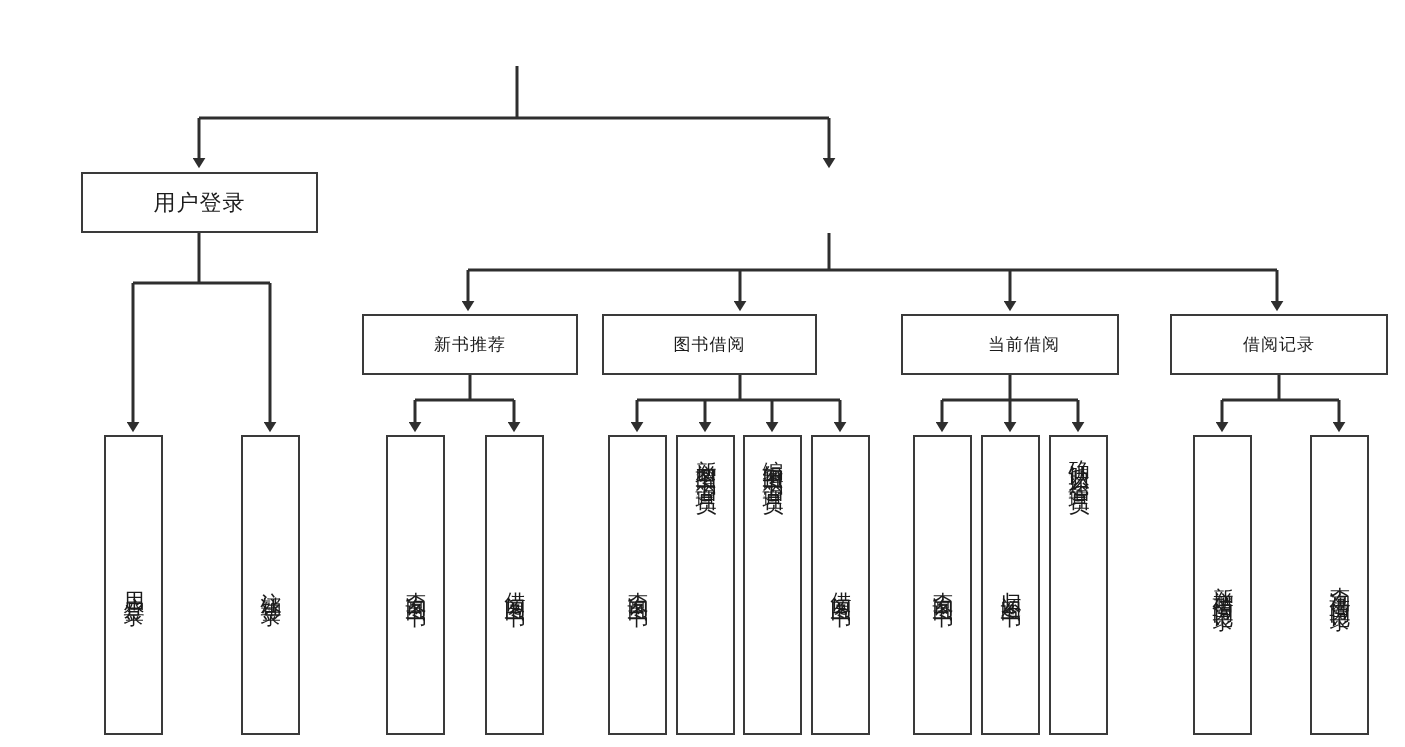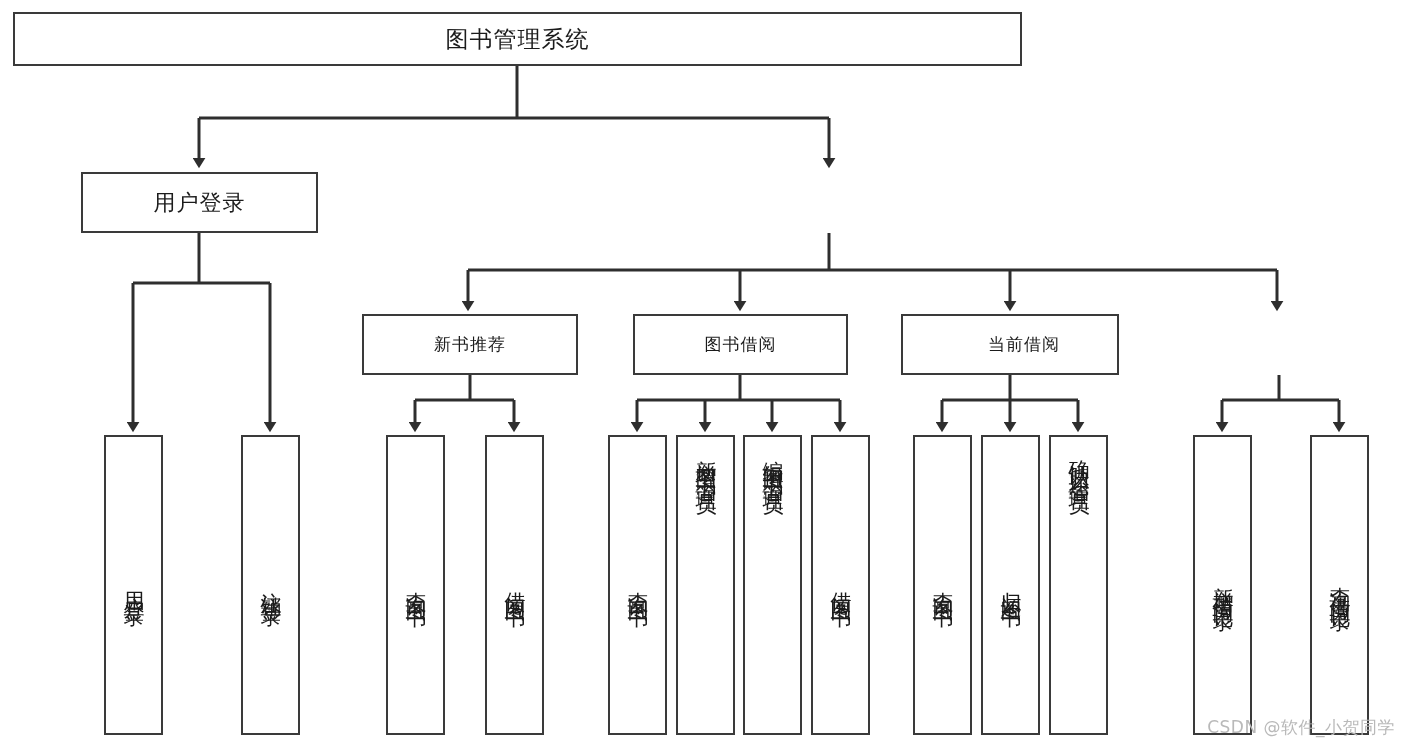--- a/index.html
+++ b/index.html
@@ -121,36 +121,36 @@
       <path d="M1010,400 L1010,423" marker-end="url(#arrow)"></path>
       <path d="M1078,400 L1078,423" marker-end="url(#arrow)"></path>
 
       <path d="M1279,375 L1279,400"></path>
       <path d="M1222,400 L1339,400"></path>
       <path d="M1222,400 L1222,423" marker-end="url(#arrow)"></path>
       <path d="M1339,400 L1339,423" marker-end="url(#arrow)"></path>
     </g>
   </svg>
 
-  <div class="node root" style="left:13px; top:12px; width:1009px; height:54px;">
-    <span class="htext">图书管理系统</span>
-  </div>
 
   <div class="node lvl1" style="left:81px; top:172px; width:237px; height:61px;">
     <span class="htext">用户登录</span>
   </div>
 
   <div class="node lvl2" style="left:362px; top:314px; width:216px; height:61px;">
     <span class="htext">新书推荐</span>
   </div>
-  <div class="node lvl2" style="left:633px; top:314px; width:215px; height:61px;">
+  <div class="node lvl2" style="left:602px; top:314px; width:215px; height:61px;">
     <span class="htext">图书借阅</span>
   </div>
   <div class="node lvl2" style="left:901px; top:314px; width:218px; height:61px;padding-left:28px;">
     <span class="htext">当前借阅</span>
+  </div>
+  <div class="node lvl2" style="left:1170px; top:314px; width:218px; height:61px;">
+    <span class="htext">借阅记录</span>
   </div>
 
   <div class="node leaf" style="left:104px; top:435px; width:59px; height:300px; align-items:center;">
     <span class="vtext">用户登录</span>
   </div>
   <div class="node leaf" style="left:241px; top:435px; width:59px; height:300px; align-items:center;">
     <span class="vtext">注销登录</span>
   </div>
 
   <div class="node leaf" style="left:386px; top:435px; width:59px; height:300px; align-items:center;">
@@ -183,15 +183,14 @@
     <span class="vtext" style="margin-top:6px;">确认归还（管理员）</span>
   </div>
 
   <div class="node leaf" style="left:1193px; top:435px; width:59px; height:300px; align-items:center;">
     <span class="vtext">新增借阅记录</span>
   </div>
   <div class="node leaf" style="left:1310px; top:435px; width:59px; height:300px; align-items:center;">
     <span class="vtext">查询借阅记录</span>
   </div>
 
-  <div id="watermark">CSDN @软件_小贺同学</div>
 
 </div>
 
 </body></html>

